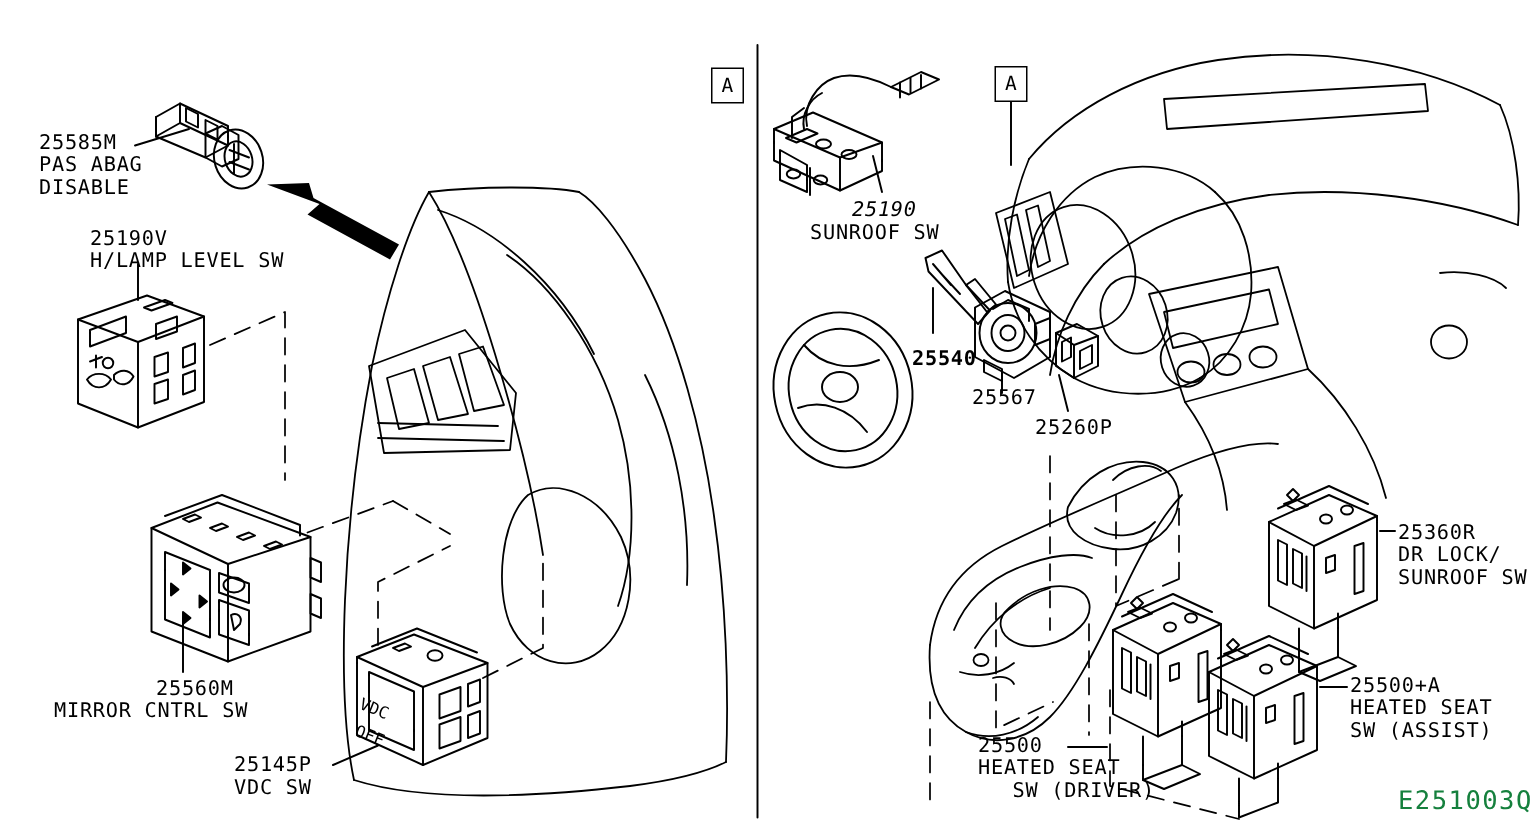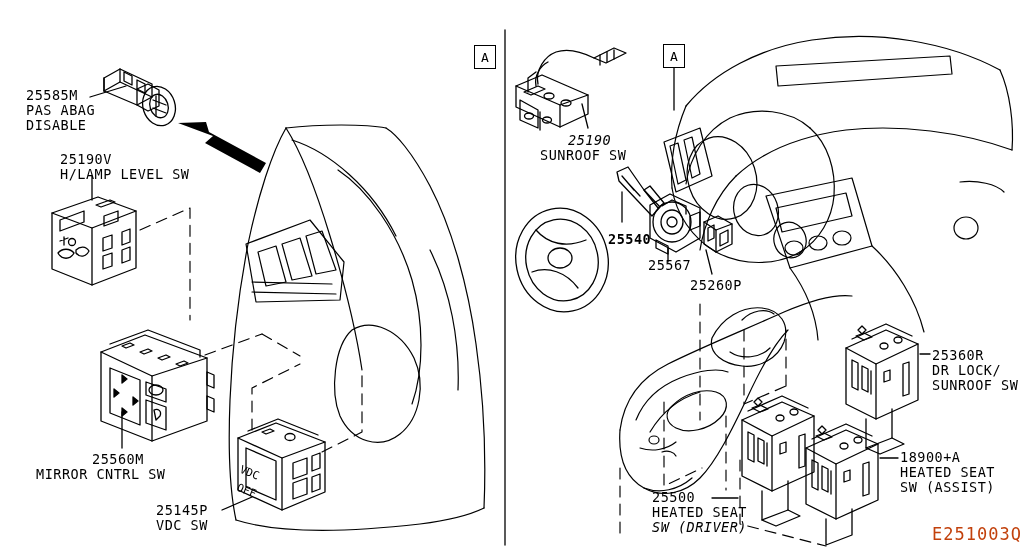--- a/index.html
+++ b/index.html
@@ -27,21 +27,21 @@
     width:22px;height:24px;
     border:1.4px solid #000;
     box-sizing:border-box;
     display:flex;align-items:center;justify-content:center;
     font-family:"DejaVu Sans Mono","Liberation Mono",monospace;
     font-size:13px;color:#000;background:#fff;
   }
   .dwg{
     position:absolute;
     font-family:"DejaVu Sans Mono","Liberation Mono",monospace;
-    font-size:17px;letter-spacing:1px;color:#c2410c;
+    font-size:17px;letter-spacing:1px;color:#15803d;
   }
 </style>
 </head>
 <body>
 
 <div id="page">
 
   <svg width="1024" height="560" viewBox="0 0 1024 560">
     <g fill="none" stroke="#000" stroke-width="1.3" stroke-linejoin="round" stroke-linecap="round">
 
@@ -360,21 +360,21 @@
 
   <div class="callout" style="left:663px;top:44px;">A</div>
 
   <div class="lbl" style="left:26px;top:88px;">25585M</div>
   <div class="lbl" style="left:26px;top:103px;">PAS ABAG</div>
   <div class="lbl" style="left:26px;top:118px;">DISABLE</div>
 
   <div class="lbl" style="left:60px;top:152px;">25190V</div>
   <div class="lbl" style="left:60px;top:167px;">H/LAMP LEVEL SW</div>
 
-  <div class="lbl" style="left:92px;top:452px;">25560M</div>
+  <div class="lbl" style="left:104px;top:452px;">25560M</div>
   <div class="lbl" style="left:36px;top:467px;">MIRROR CNTRL SW</div>
 
   <div class="lbl" style="left:156px;top:503px;">25145P</div>
   <div class="lbl" style="left:156px;top:518px;">VDC SW</div>
 
   <div class="lbl" style="left:243px;top:462px;font-size:11px;letter-spacing:0px;transform:rotate(22deg);transform-origin:left top;">VDC</div>
   <div class="lbl" style="left:240px;top:480px;font-size:11px;letter-spacing:0px;transform:rotate(22deg);transform-origin:left top;">OFF</div>
 
   <div class="lbl" style="left:568px;top:133px;font-style:italic;">25190</div>
   <div class="lbl" style="left:540px;top:148px;">SUNROOF SW</div>
@@ -384,21 +384,21 @@
   <div class="lbl" style="left:648px;top:258px;">25567</div>
 
   <div class="lbl" style="left:690px;top:278px;">25260P</div>
 
   <div class="lbl" style="left:932px;top:348px;">25360R</div>
   <div class="lbl" style="left:932px;top:363px;">DR LOCK/</div>
   <div class="lbl" style="left:932px;top:378px;">SUNROOF SW</div>
 
   <div class="lbl" style="left:652px;top:490px;text-align:center;">25500</div>
   <div class="lbl" style="left:652px;top:505px;">HEATED SEAT</div>
-  <div class="lbl" style="left:652px;top:520px;font-style:italic;">SW (DRIVER)</div>
-
-  <div class="lbl" style="left:900px;top:450px;">18900+A</div>
+  <div class="lbl" style="left:675px;top:520px;">SW (DRIVER)</div>
+
+  <div class="lbl" style="left:900px;top:450px;">25500+A</div>
   <div class="lbl" style="left:900px;top:465px;">HEATED SEAT</div>
   <div class="lbl" style="left:900px;top:480px;">SW (ASSIST)</div>
 
   <div class="dwg" style="left:932px;top:524px;">E251003Q</div>
 
 </div>
 
 </body></html>

